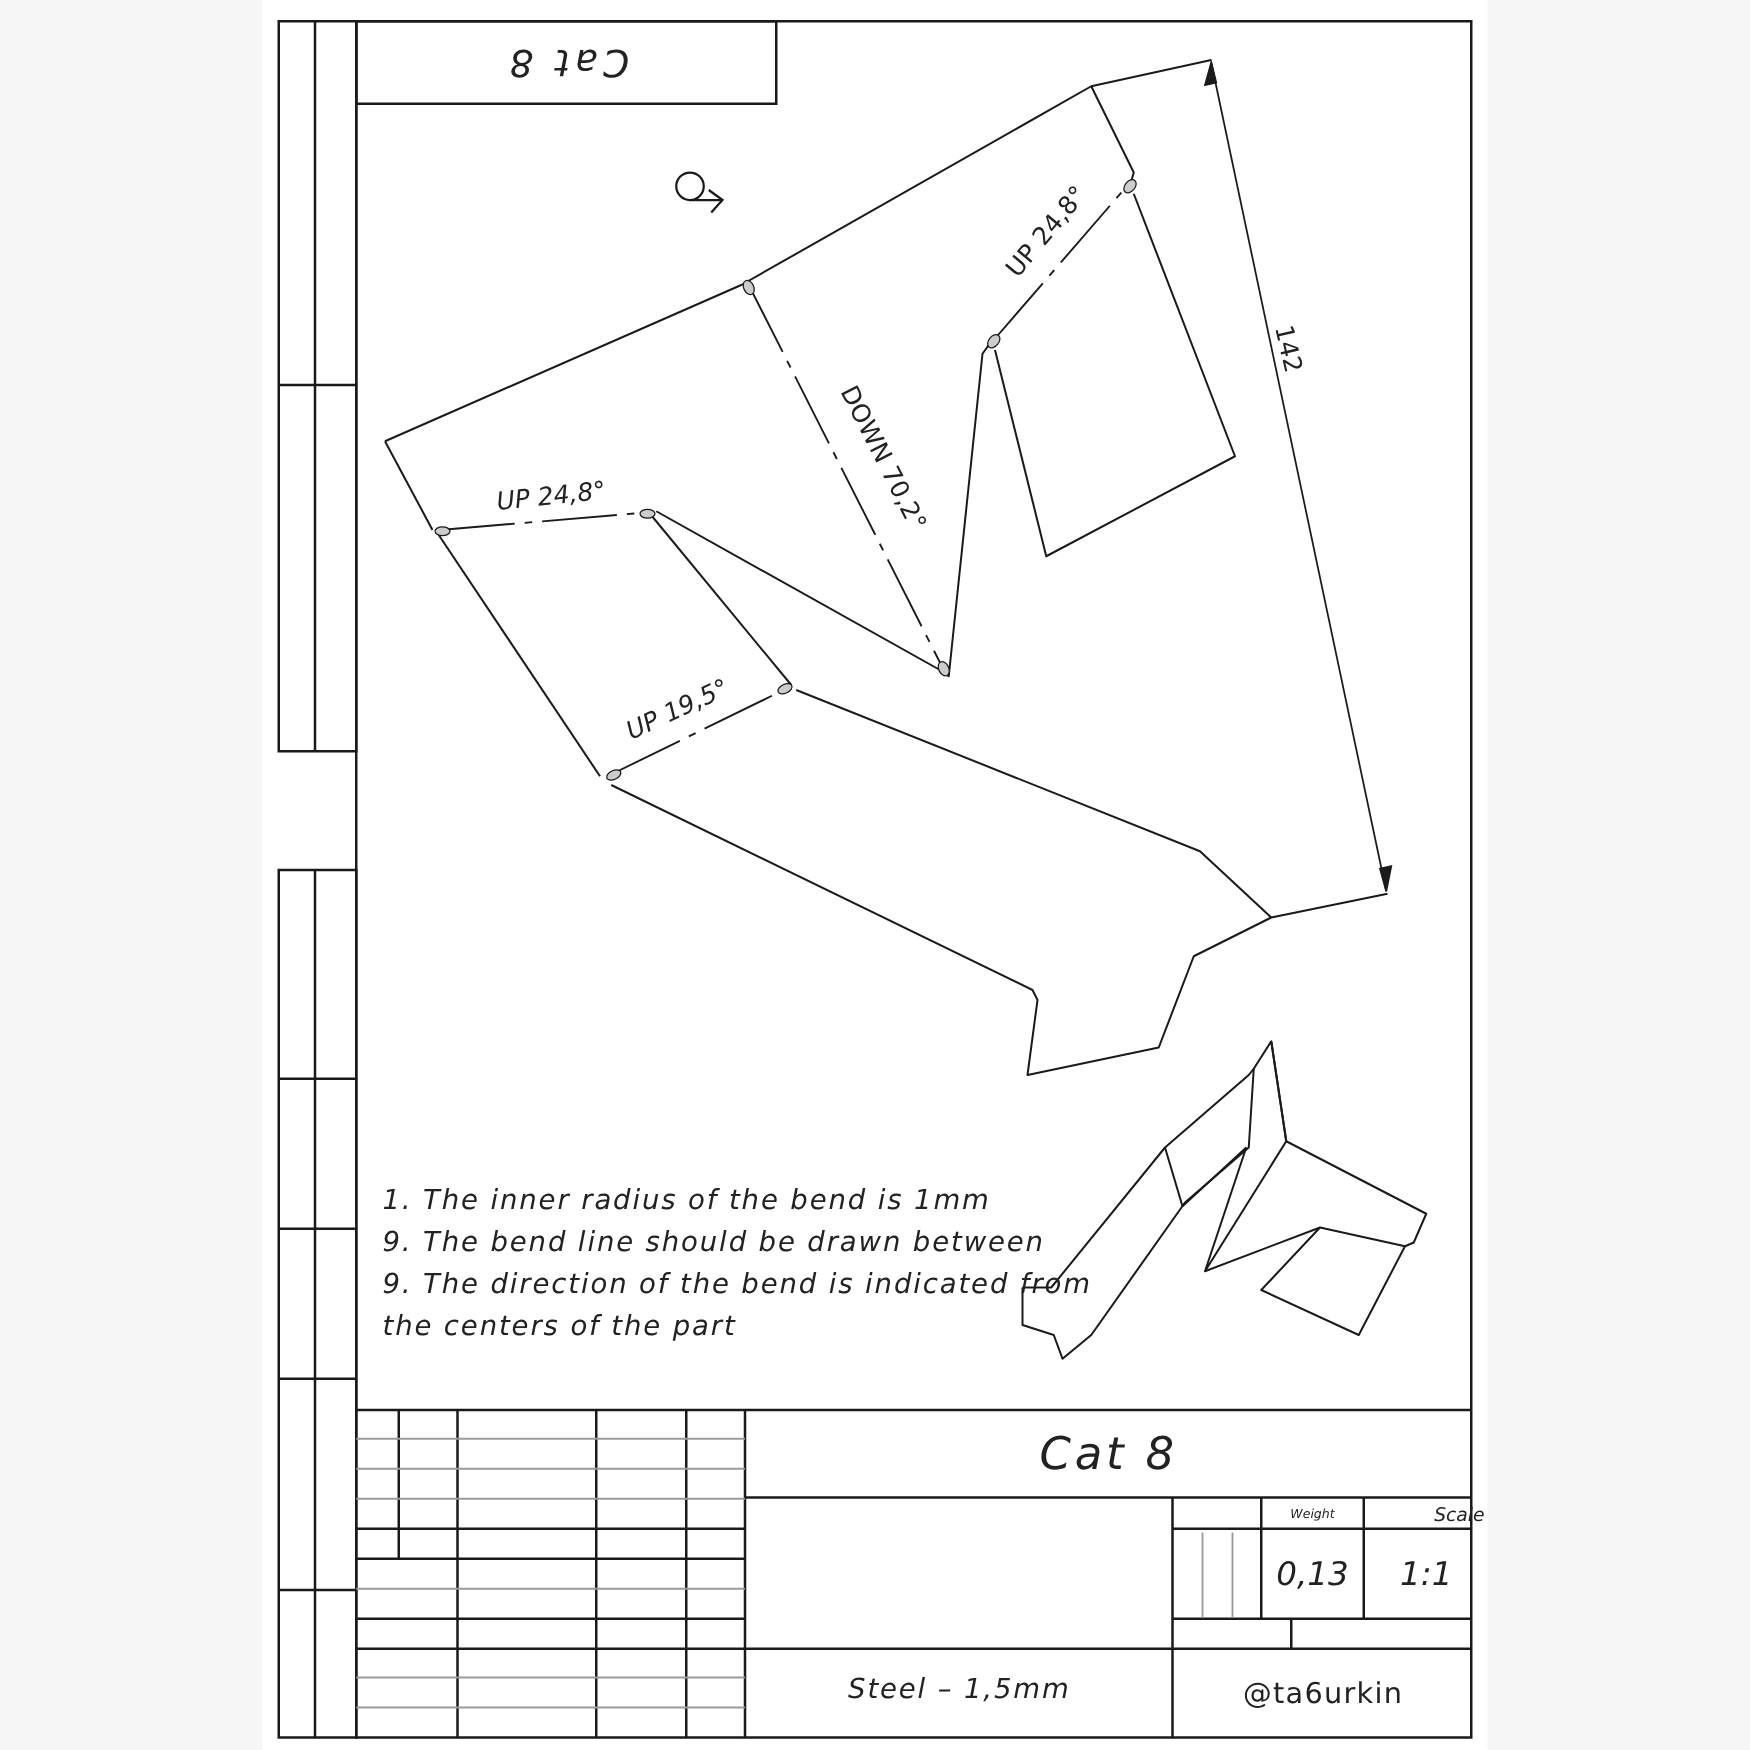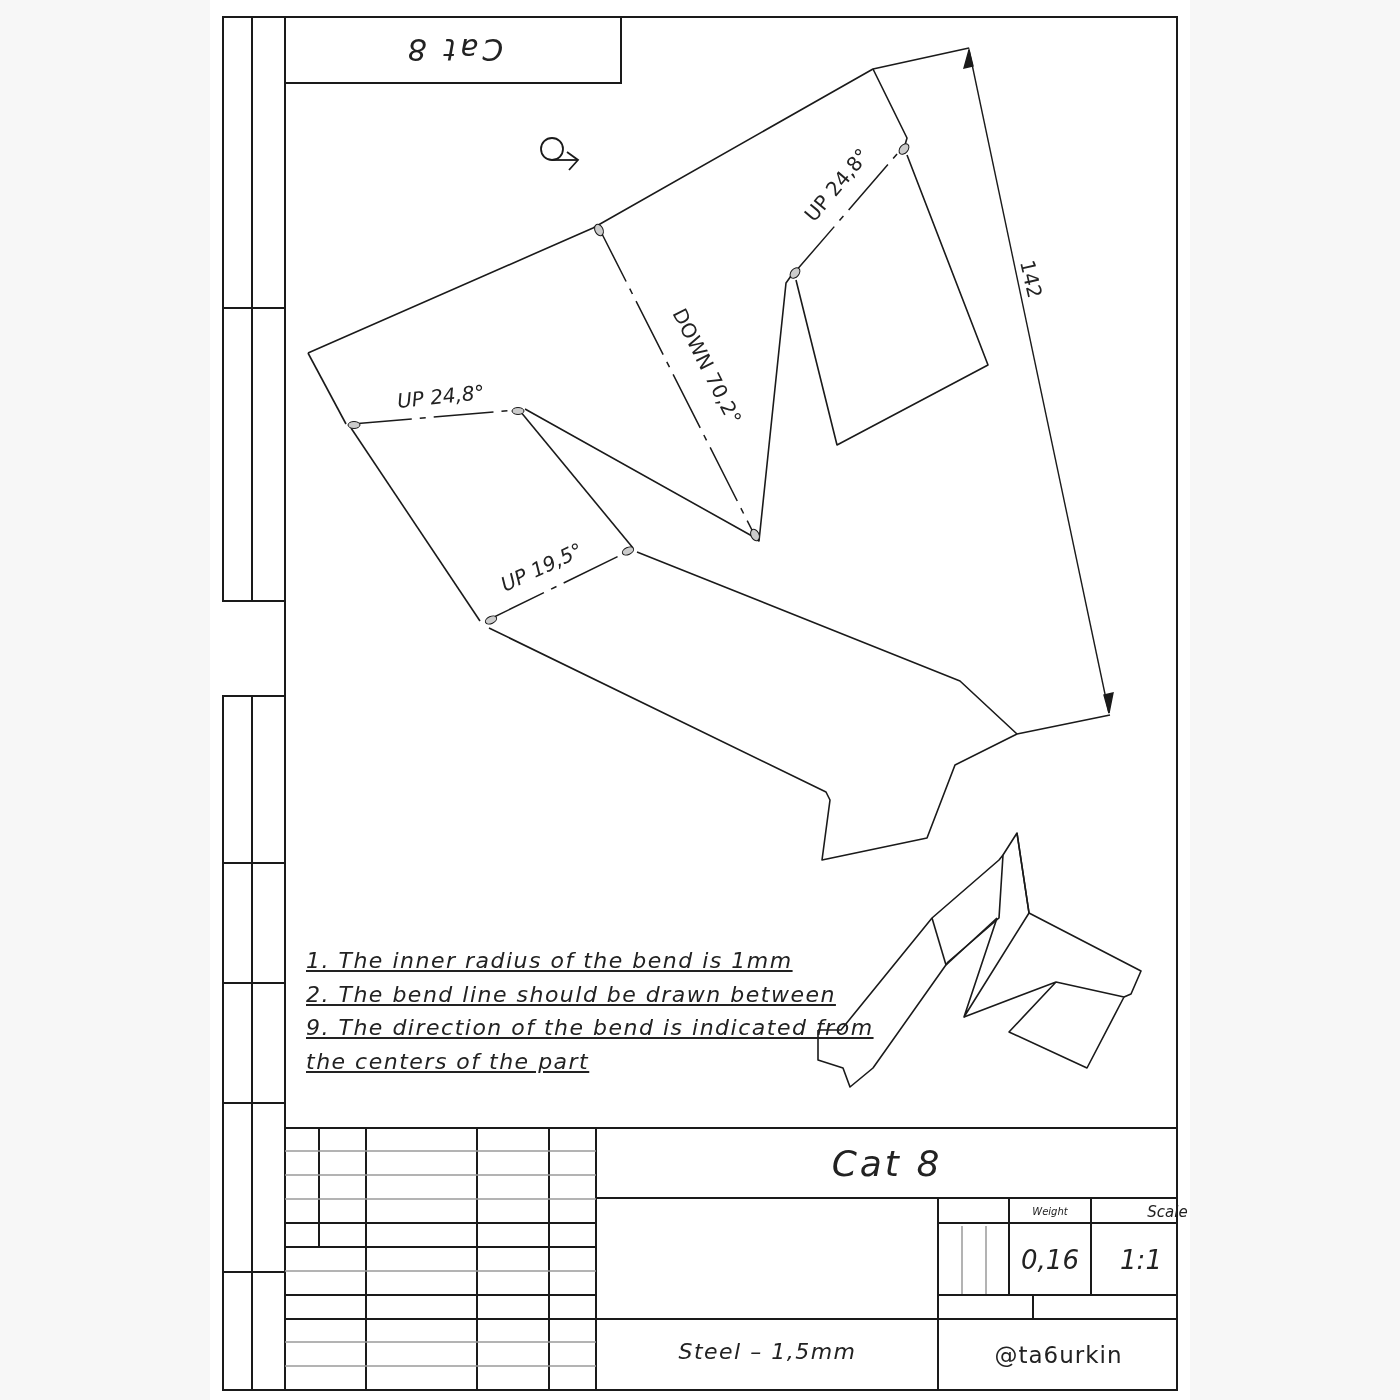--- a/index.html
+++ b/index.html
@@ -8,21 +8,21 @@
     background: #f7f7f7;
     font-family: "DejaVu Sans", sans-serif;
   }
   .sheet {
     position: absolute; left: 210px; top: 0; width: 980px; height: 1400px;
     background: #ffffff;
   }
   svg.drawing { position: absolute; left: 0; top: 0; width: 1400px; height: 1400px; }
   .txt { font-family: "DejaVu Sans", sans-serif; fill: #222; font-style: italic; }
   .htxt { position: absolute; font-family: "DejaVu Sans", sans-serif; color: #222; font-style: italic; white-space: nowrap; }
-  .notes { position: absolute; left: 306px; top: 944px; font-size: 22px; line-height: 33.5px; letter-spacing: 1.5px; font-weight: 300; text-decoration: underline; }
+  .notes { position: absolute; left: 306px; top: 944px; font-size: 22px; line-height: 33.5px; letter-spacing: 1.5px; font-weight: 300; }
   .notes div { white-space: nowrap; }
   .tb-title { position: absolute; left: 597px; top: 1128px; width: 580px; height: 70px; display: flex; align-items: center; justify-content: center; font-size: 36px; letter-spacing: 3px; }
   .tb-material { position: absolute; left: 597px; top: 1320px; width: 341px; height: 63px; display: flex; align-items: center; justify-content: center; font-size: 22px; letter-spacing: 1.5px; }
   .tb-author { position: absolute; left: 940px; top: 1320px; width: 237px; height: 70px; display: flex; align-items: center; justify-content: center; font-size: 23px; font-style: normal; letter-spacing: 1px; }
   .tb-weight-lbl { position: absolute; left: 1010px; top: 1199px; width: 80px; height: 25px; display:flex; align-items:center; justify-content:center; font-size: 10px; }
   .tb-scale-lbl { position: absolute; left: 1092px; top: 1199px; width: 85px; height: 25px; display:flex; align-items:center; justify-content:center; font-size: 15px; padding-left: 33px; }
   .tb-weight-val { position: absolute; left: 1010px; top: 1226px; width: 80px; height: 68px; display:flex; align-items:center; justify-content:center; font-size: 26px; }
   .tb-scale-val { position: absolute; left: 1092px; top: 1226px; width: 98px; height: 68px; display:flex; align-items:center; justify-content:center; font-size: 26px; }
   .mirror-code { position: absolute; left: 286px; top: 18px; width: 335px; height: 64px; display:flex; align-items:center; justify-content:center; font-size: 30px; transform: scale(-1, -1); letter-spacing: 4px; }
 </style>
@@ -140,24 +140,24 @@
     <polyline points="997,918 964,1017 1029,913"></polyline>
     <polyline points="964,1017 1056,982 1124,997 1087,1068 1009,1032 1056,982"></polyline>
     <line x1="1017" y1="833" x2="1029" y2="913"></line>
   </g>
 </svg>
 
 <div class="htxt mirror-code">Cat 8</div>
 
 <div class="htxt notes">
   <div>1.  The inner radius of the bend is 1mm</div>
-  <div>2.  The bend line should be drawn between</div>
+  <div>9.  The bend line should be drawn between</div>
   <div>9.  The direction of the bend is indicated from</div>
   <div>the centers of the part</div>
 </div>
 
 <div class="htxt tb-title">Cat 8</div>
 <div class="htxt tb-weight-lbl">Weight</div>
 <div class="htxt tb-scale-lbl">Scale</div>
-<div class="htxt tb-weight-val">0,16</div>
+<div class="htxt tb-weight-val">0,13</div>
 <div class="htxt tb-scale-val">1:1</div>
 <div class="htxt tb-material">Steel  –  1,5mm</div>
 <div class="htxt tb-author">@ta6urkin</div>
 
 </body></html>

